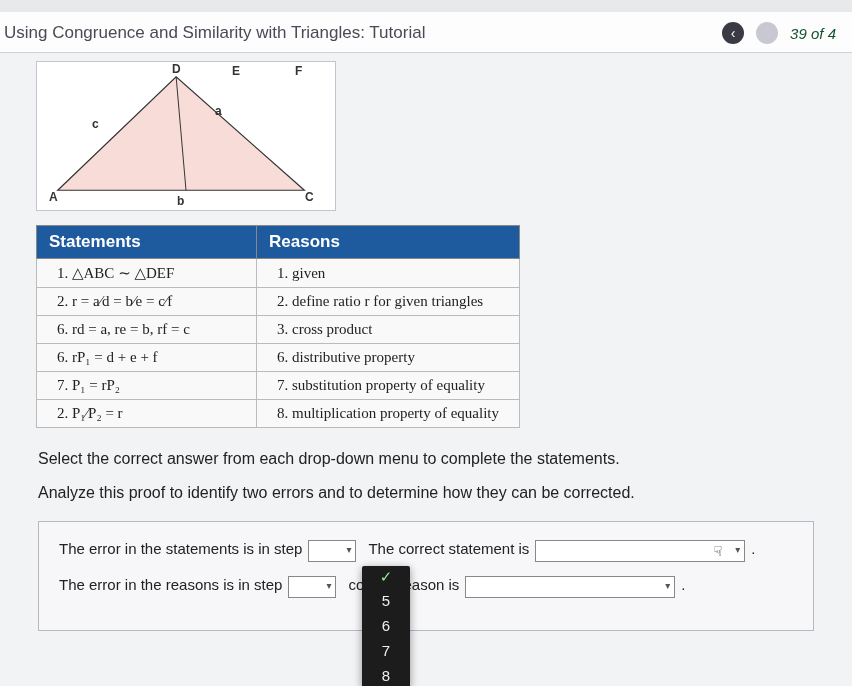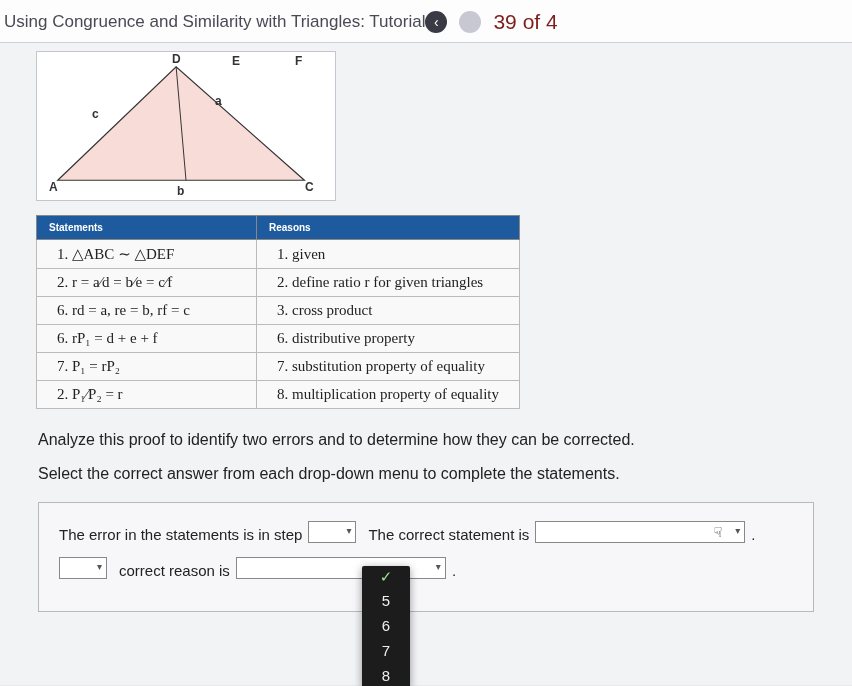--- a/index.html
+++ b/index.html
@@ -9,35 +9,37 @@
   width: 852px;
   height: 686px;
   overflow: hidden;
   position: relative;
 }
 .header {
   background: #fdfdfd;
   padding: 10px 16px 8px 4px;
   display: flex;
   align-items: center;
+  justify-content: space-between;
   border-bottom: 1px solid #d0d0d5;
   font-size: 17px;
   color: #4a4a55;
+  margin-top: 12px;
 }
 .header-right { display: flex; align-items: center; gap: 12px; }
 .nav-circle {
   width: 22px; height: 22px; border-radius: 50%;
   background: #3a3a45; color: #fff; display: flex;
   align-items: center; justify-content: center; font-size: 14px;
 }
 .dot-circle {
   width: 22px; height: 22px; border-radius: 50%;
   background: #c8c8d2;
 }
-.page-num { color: #7f1d1d; font-size: 21px; }
+.page-num { color: #14532d; font-size: 15px; font-style: italic; }
 .content-area {
   padding: 8px 28px 0 28px;
   background: #f2f3f5;
   height: calc(100% - 44px);
   position: relative;
 }
 .triangle-wrap {
   background: #fff;
   border: 1px solid #c5c5cf;
   width: 300px;
@@ -54,21 +56,21 @@
 .proof-table {
   border-collapse: collapse;
   margin-left: 8px;
   margin-bottom: 18px;
 }
 .proof-table th {
   background: #1e5a9e;
   color: #fff;
   text-align: left;
   padding: 6px 12px;
-  font-size: 10px;
+  font-size: 17px;
   border: 1px solid #888;
 }
 .proof-table td {
   background: #f9f9f9;
   padding: 5px 20px;
   font-size: 15px;
   border: 1px solid #bbb;
   color: #222;
   font-family: Georgia, 'Times New Roman', serif;
 }
@@ -81,21 +83,21 @@
 }
 .answer-box {
   border: 1px solid #b8b8c2;
   background: #f7f7fa;
   margin: 16px 10px 0 10px;
   padding: 18px 20px;
   position: relative;
 }
 .answer-row {
   display: flex;
-  align-items: flex-end;
+  align-items: flex-start;
   gap: 6px;
   font-size: 15px;
   color: #222;
   margin-bottom: 14px;
 }
 .dd-field {
   display: inline-block;
   min-width: 60px;
   height: 22px;
   border: 1px solid #888;
@@ -198,36 +200,37 @@
           <td>7. P₁ = rP₂</td>
           <td>7. substitution property of equality</td>
         </tr>
       <tr>
           <td>2. P₁⁄P₂ = r</td>
           <td>8. multiplication property of equality</td>
         </tr>
     </tbody>
   </table>
 
+  <p class="instr">Select the correct answer from each drop-down menu to complete the statements.</p>
   <p class="instr">Analyze this proof to identify two errors and to determine how they can be corrected.</p>
-  <p class="instr">Select the correct answer from each drop-down menu to complete the statements.</p>
 
   <div class="answer-box">
     <div class="answer-row">
       <span>The error in the statements is in step</span>
       <span class="dd-field" style="min-width:48px;">
         <span class="dd-caret">▾</span>
       </span>
       <span style="margin-left:6px;">The correct statement is</span>
       <span class="dd-field wide">
         <span class="cursor-hand" style="right:22px;top:2px;">☟</span>
         <span class="dd-caret">▾</span>
       </span>.
     </div>
     <div class="answer-row">
+      <span>The error in the reasons is in step</span>
       <span class="dd-field" style="min-width:48px;">
         <span class="dd-caret">▾</span>
       </span>
       <span style="margin-left:6px;">correct reason is</span>
       <span class="dd-field wide">
         <span class="dd-caret">▾</span>
       </span>.
     </div>
   </div>
 

